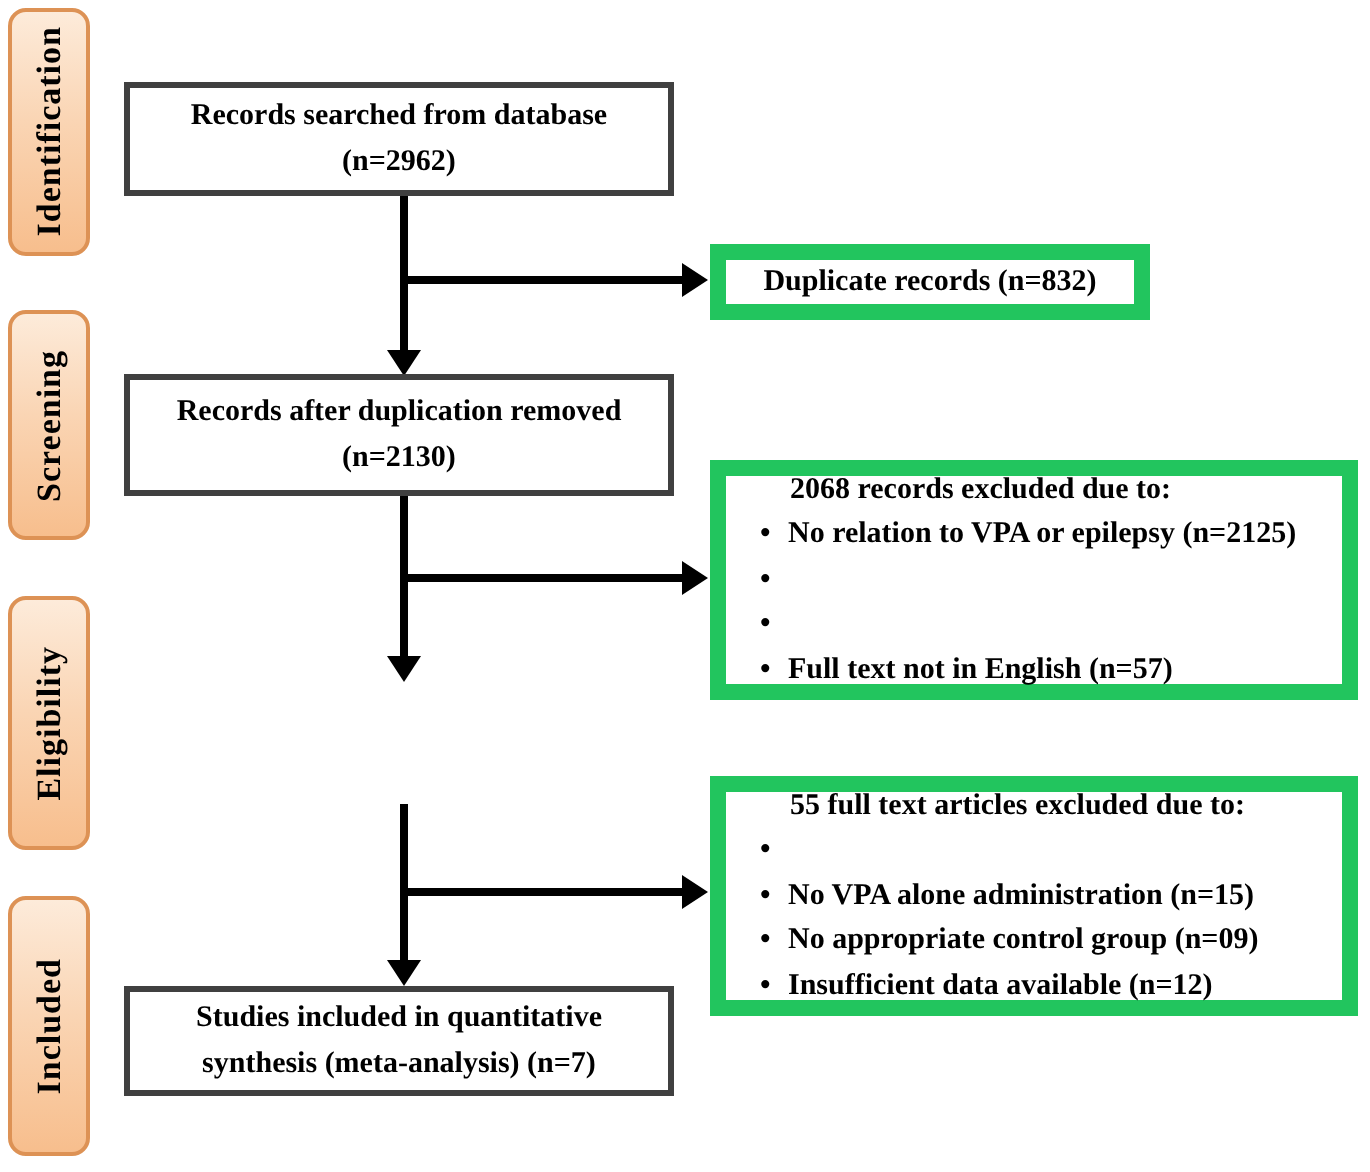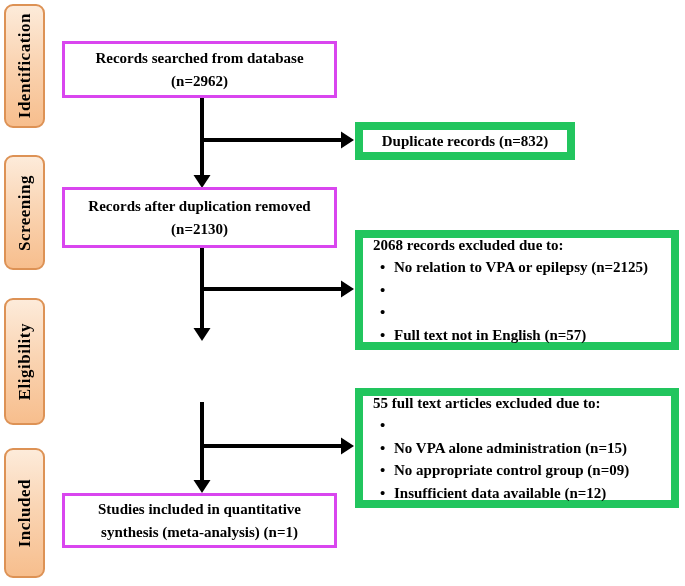--- a/index.html
+++ b/index.html
@@ -41,21 +41,21 @@
   .stage-identification { top: 4px;   height: 124px; }
   .stage-screening      { top: 155px; height: 115px; }
   .stage-eligibility    { top: 298px; height: 127px; }
   .stage-included       { top: 448px; height: 130px; }
 
   
   .obox {
     position: absolute;
     left: 62px;
     width: 275px;
-    border: 3px solid #d946ef;
+    border: 3px solid #404040;
     background: #ffffff;
     box-sizing: border-box;
     display: flex;
     flex-direction: column;
     align-items: center;
     justify-content: center;
     text-align: center;
     font-weight: bold;
     font-size: 15px;
     line-height: 23px;
@@ -83,21 +83,21 @@
   }
   .bbox-excl {
     left: 355px; width: 324px; height: 120px;
     padding: 5px 8px 5px 10px;
     display: flex;
     flex-direction: column;
     justify-content: center;
   }
   .bbox-excl-records  { top: 230px; }
   .bbox-excl-fulltext { top: 388px; }
-  .excl-title { line-height: 22.5px; }
+  .excl-title { line-height: 22.5px; margin-left: 22px; }
   .excl-item {
     display: flex;
     line-height: 22.5px;
   }
   .excl-bullet {
     width: 14px;
     margin-left: 7px;
     flex: 0 0 auto;
   }
   .arrows {
@@ -149,21 +149,21 @@
   <div class="obox obox-1">
     <div>Records searched from database</div>
     <div>(n=2962)</div>
   </div>
   <div class="obox obox-2">
     <div>Records after duplication removed</div>
     <div>(n=2130)</div>
   </div>
   <div class="obox obox-4">
     <div>Studies included in quantitative</div>
-    <div>synthesis (meta-analysis) (n=1)</div>
+    <div>synthesis (meta-analysis) (n=7)</div>
   </div>
 
   <div class="bbox bbox-duplicate">
     <span>Duplicate records (n=832)</span>
   </div>
 
   <div class="bbox bbox-excl bbox-excl-records">
     <div class="excl-title">2068 records excluded due to:</div>
     <div class="excl-item">
       <span class="excl-bullet">•</span>

